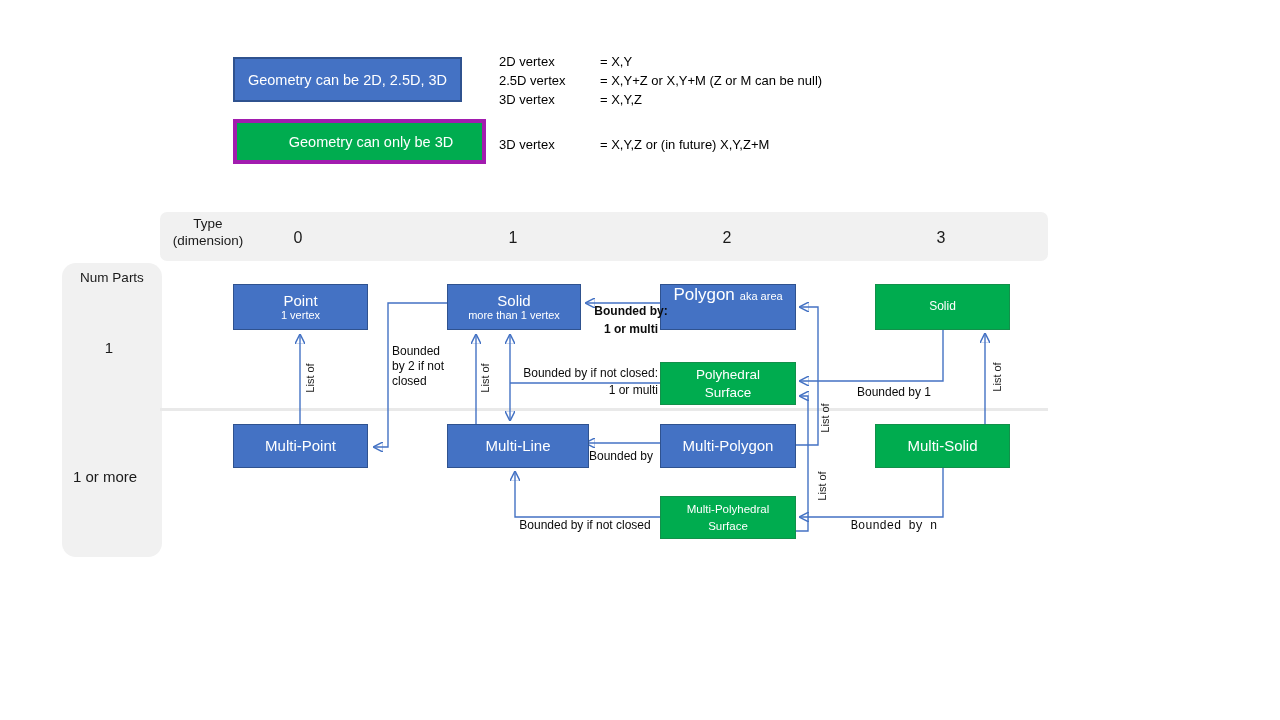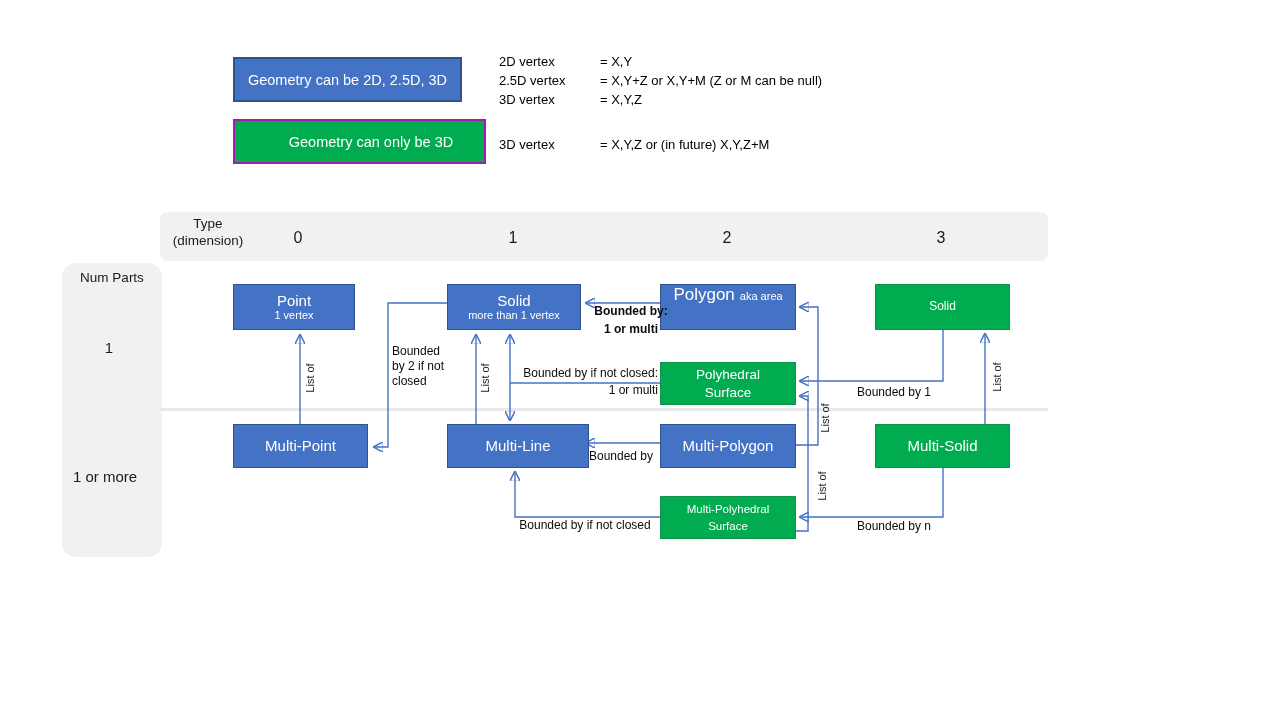--- a/index.html
+++ b/index.html
@@ -9,21 +9,21 @@
   .box{position:absolute;display:flex;flex-direction:column;align-items:center;justify-content:center;
        text-align:center;color:#fff;box-sizing:border-box;line-height:1.15;}
   .box.blue{background:#4472C4;border:1.6px solid #2F528F;}
   .box.green{background:#00AC4F;border:1.6px solid #12904A;}
   .box .t-main{font-size:15px;}
   .box .t-sub{font-size:11px;}
 
   .legendbox{position:absolute;display:flex;align-items:center;justify-content:center;
        color:#fff;font-size:14.5px;box-sizing:border-box;text-align:center;}
   .legendbox.blue{background:#4472C4;border:2px solid #2F528F;}
-  .legendbox.green{background:#00AC4F;border:2px solid #a21caf;padding-left:23px;}
+  .legendbox.green{background:#00AC4F;border:4px solid #a21caf;padding-left:23px;}
 
   .defs{position:absolute;left:499px;display:grid;grid-template-columns:101px auto;
         font-size:13px;line-height:19px;color:#000;}
 
   .grayband{position:absolute;background:#f1f1f1;border-radius:7px;}
   .graypanel{position:absolute;background:#f1f1f1;border-radius:14px;}
   .divider{position:absolute;background:#e9e9e9;}
 
   .hdrlabel{position:absolute;text-align:center;font-size:13.5px;line-height:17px;color:#1a1a1a;}
   .dim{position:absolute;transform:translate(-50%,-50%);font-size:16px;color:#1a1a1a;}
@@ -92,21 +92,21 @@
     <path d="M510,336 L510,419" marker-start="url(#arr)" marker-end="url(#arr)"></path>
     <path d="M660,443 L587,443" marker-end="url(#arr)"></path>
     <path d="M796,445 L818,445 L818,307 L801,307" marker-end="url(#arr)"></path>
     <path d="M943,330 L943,381 L801,381" marker-end="url(#arr)"></path>
     <path d="M985,424 L985,335" marker-end="url(#arr)"></path>
     <path d="M796,531 L808,531 L808,396 L801,396" marker-end="url(#arr)"></path>
     <path d="M943,468 L943,517 L801,517" marker-end="url(#arr)"></path>
     <path d="M660,517 L515,517 L515,473" marker-end="url(#arr)"></path>
   </svg>
 
-  <div class="box blue" style="left:233px;top:284px;width:122px;height:46px;">
+  <div class="box blue" style="left:233px;top:284px;width:135px;height:46px;">
     <div class="t-main">Point</div>
     <div class="t-sub">1 vertex</div>
   </div>
   <div class="box blue" style="left:447px;top:284px;width:134px;height:46px;">
     <div class="t-main">Solid</div>
     <div class="t-sub">more than 1 vertex</div>
   </div>
   <div class="box blue" style="left:660px;top:284px;width:136px;height:46px;flex-direction:row;align-items:baseline;">
     <span style="font-size:17px;">Polygon</span>
     <span style="font-size:11px;margin-left:5px;">aka area</span>
@@ -153,17 +153,17 @@
 
   <div class="alabel" style="left:508px;top:366px;width:150px;text-align:right;">
     <div>Bounded by if not closed:</div>
     <div style="margin-top:2px;">1 or multi</div>
   </div>
 
   <div class="alabel" style="left:582px;top:449px;width:78px;text-align:center;">Bounded by</div>
 
   <div class="alabel" style="left:844px;top:385px;width:100px;text-align:center;">Bounded by 1</div>
 
-  <div class="alabel" style="left:844px;top:519px;width:100px;text-align:center;">Bounded by n</div>
+  <div class="alabel" style="left:844px;top:519px;width:100px;text-align:center;font-family:Liberation Mono, monospace;">Bounded by n</div>
 
   <div class="alabel" style="left:510px;top:518px;width:150px;text-align:center;">Bounded by if not closed</div>
 
 </div>
 
 </body></html>

